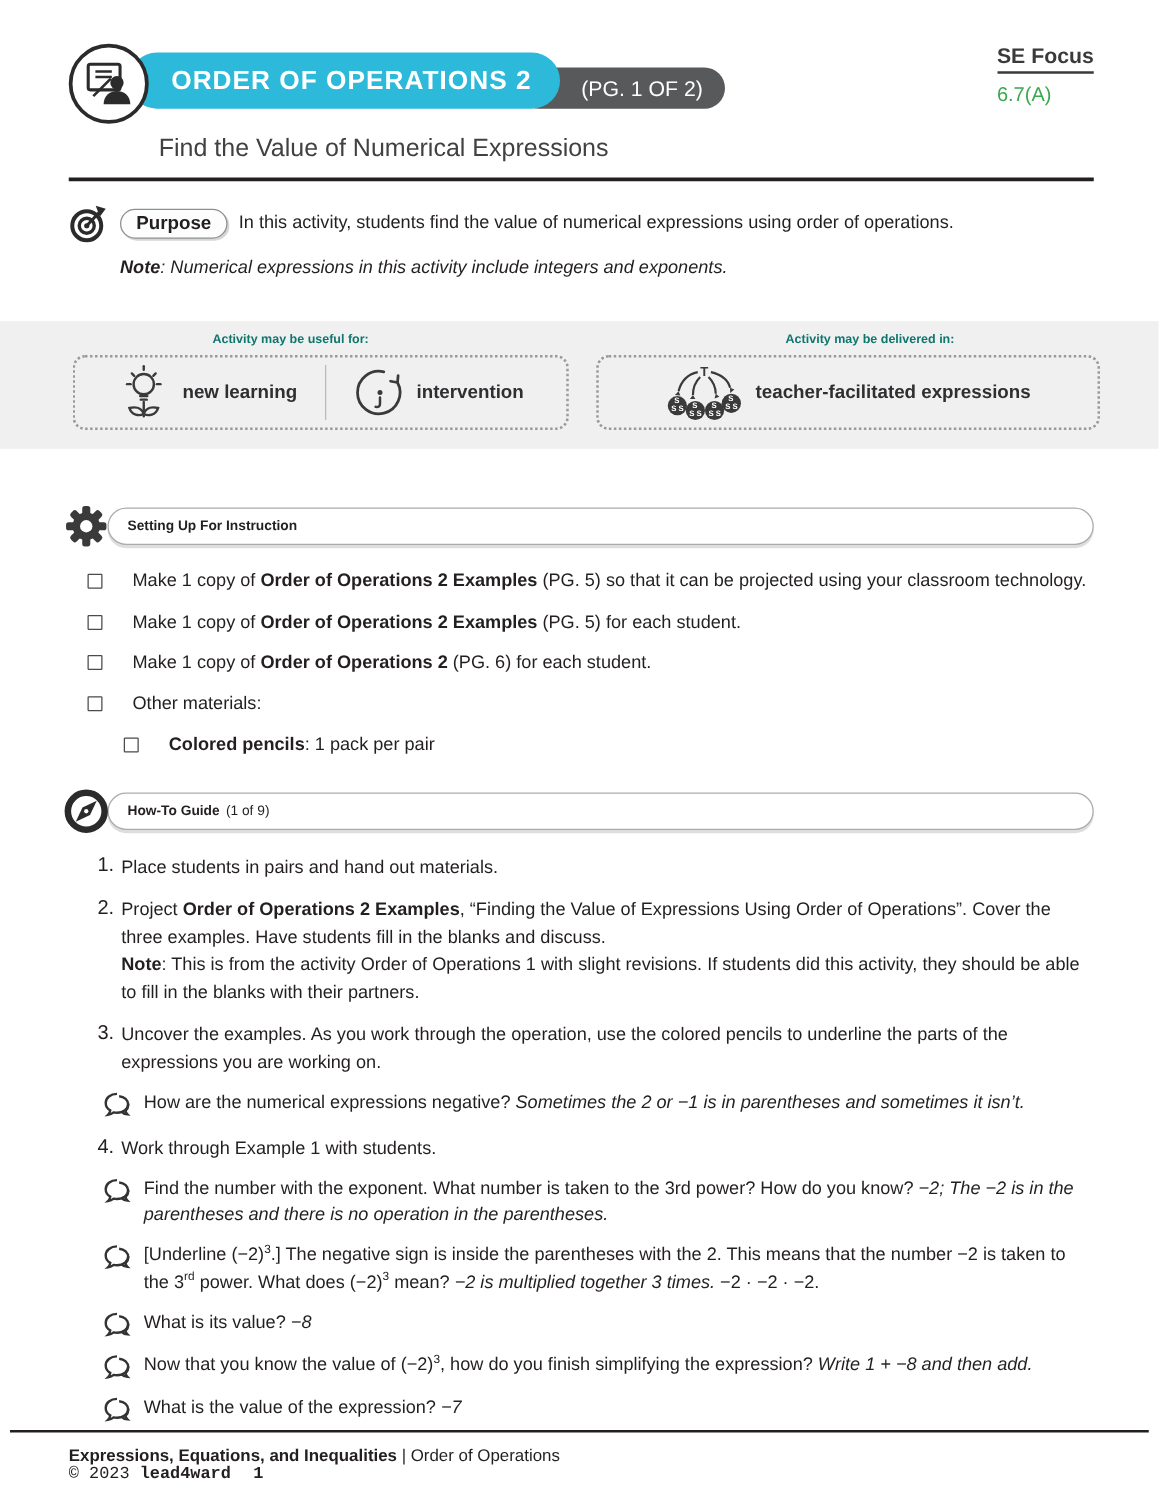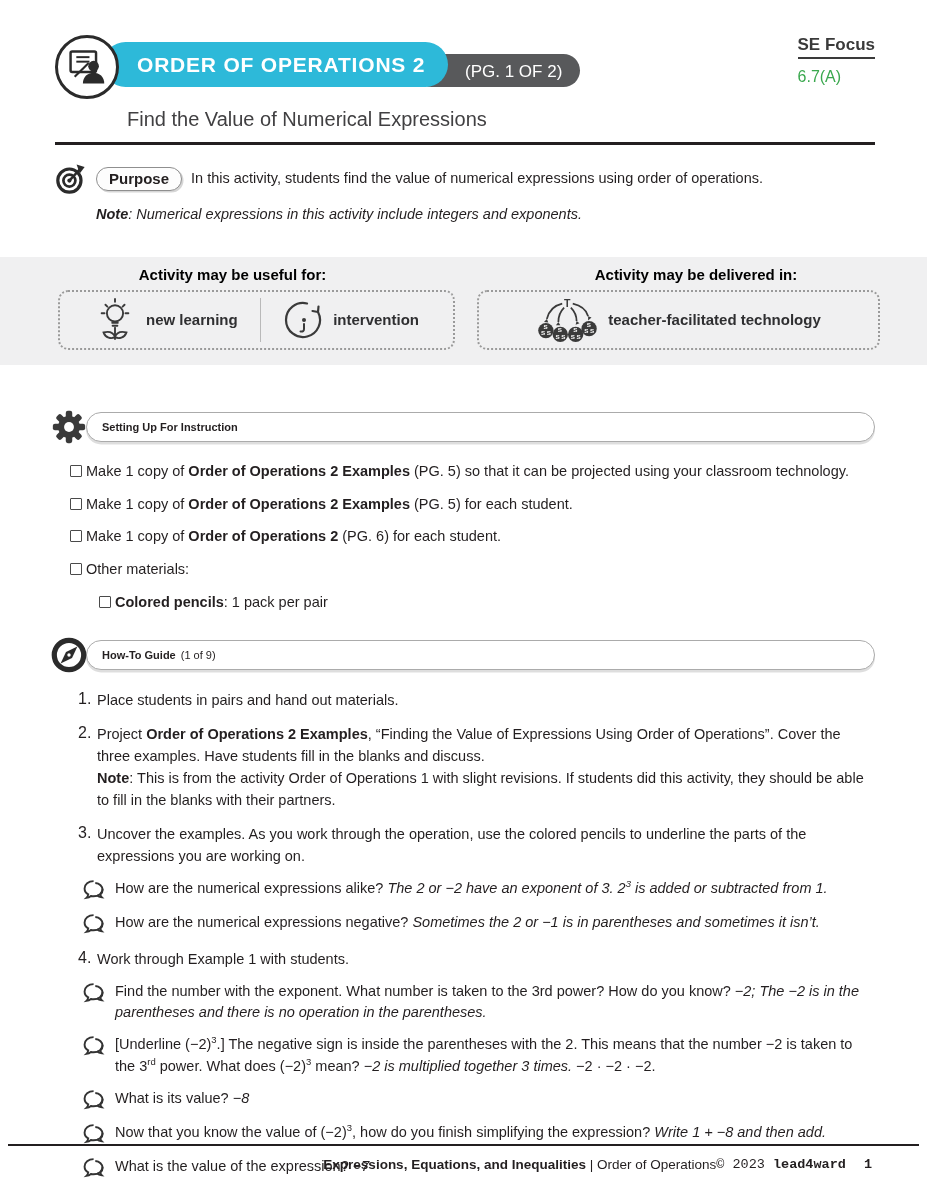--- a/index.html
+++ b/index.html
@@ -49,21 +49,21 @@
   .purpose-text, .note-line, .check-text, .step-body, .q-text { font-size: 14.5px; line-height: 1.5; }
   .note-line { margin: 9px 0 0 41px; font-style: italic; }
   b, .bold { font-weight: bold; }
   .ital { font-style: italic; }
   sup { font-size: 9.5px; line-height: 0; }
 
   
   .band { margin-top: 31px; background: var(--band_bg, #f0f0f0); padding: 9px 0 15px; display: flex; }
   .band-col-left  { width: 465px; }
   .band-col-right { width: 462px; }
-  .band-heading { text-align: center; font-weight: bold; font-size: 15px; color: #000000; margin-bottom: 7px; }
+  .band-heading { text-align: center; font-weight: bold; font-size: 10px; color: #0f766e; margin-bottom: 7px; }
   .dash-box {
     border: 2px dotted #9a9a9a; border-radius: 10px; height: 60px;
     display: flex; align-items: center; justify-content: center; gap: 16px;
   }
   .dash-left  { margin-left: 58px; width: 397px; }
   .dash-right { margin-left: 12px; width: 403px; }
   .opt { display: flex; align-items: center; gap: 10px; }
   .opt-label { font-weight: bold; font-size: 15px; color: #2f2f31; }
   .v-div { width: 1.5px; height: 44px; background: #b9b9b9; margin: 0 6px; }
 
@@ -77,41 +77,41 @@
     border: 1px solid #ababab; border-radius: 15px; background: #fff;
     box-shadow: 0 2.5px 0 rgba(0,0,0,.13);
     display: flex; align-items: center; padding-left: 15px;
     font-size: 11px;
   }
   .sec-title { font-weight: bold; }
   .sec-suffix { margin-left: 5px; }
 
   
   .checklist { margin-top: 15px; }
-  .check-item { display: flex; gap: 4px; margin: 0 0 11px 15px; }
+  .check-item { display: flex; gap: 24px; margin: 0 0 11px 15px; }
   .check-item.lvl2 { margin-left: 44px; }
   .checkbox {
     flex: 0 0 auto; width: 12px; height: 12px; margin-top: 4px;
     border: 1.4px solid #4a4a4a; border-radius: 1px; background: #fff;
   }
 
   
   .steps { margin-top: 16px; }
   .step { display: flex; padding-left: 23px; margin-top: 13px; }
   .step-num { flex: 0 0 19px; }
   .step-body { flex: 1; }
   .q-row { display: flex; gap: 7px; margin: 10px 0 0 28px; }
   .q-icon { flex: 0 0 25px; width: 25px; height: 23px; margin-top: 1px; }
   .q-text { flex: 1; }
 
   
   .footer {
     position: absolute; left: 8px; right: 8px; top: 1144px;
     border-top: 2.5px solid #231f20; padding: 11px 47px 0;
-    display: flex; justify-content: flex-end; font-size: 13.5px;
+    display: flex; justify-content: flex-start; font-size: 13.5px; flex-direction: column;
   }
   .footer-right { display: flex; gap: 18px; font-family: Liberation Mono, monospace; }
   svg text { font-family: "Liberation Sans", sans-serif; }
 </style>
 </head>
 <body>
 
 <div class="content">
 
   <div class="header">
@@ -219,21 +219,21 @@
               <text x="20" y="44.5">S</text>
               <text x="26" y="44.5">S</text>
             <text x="38.5" y="38">S</text>
               <text x="36" y="44.5">S</text>
               <text x="42" y="44.5">S</text>
             <text x="52.5" y="32">S</text>
               <text x="50" y="38.5">S</text>
               <text x="56" y="38.5">S</text>
           </g>
         </svg>
-        <span class="opt-label">teacher-facilitated technology</span>
+        <span class="opt-label">teacher-facilitated expressions</span>
       </div>
     </div>
   </div>
 </div>
 
 <div class="content">
 
   <div class="sec sec-setup">
     <svg class="sec-icon" viewBox="0 0 40 40">
       <g fill="#3a3a3a">
@@ -296,27 +296,20 @@
       </div>
       <div class="step">
         <span class="step-num">3.</span>
         <div class="step-body"><span>Uncover the examples. As you work through the operation, use the colored pencils to underline the parts of the expressions you are working on.</span></div>
       </div>
       <div class="q-row">
         <svg class="q-icon" viewBox="0 0 26 24">
           <path d="M11 2.2 C5.6 2.2 1.6 5.5 1.6 9.8 c0 2.6 1.5 4.9 3.8 6.2 -.2 1.5 -.8 2.7 -1.9 3.7 1.9 -.2 3.5 -.9 4.7 -2 .9 .2 1.8 .3 2.8 .3 5.4 0 9.4 -3.3 9.4 -7.7" fill="none" stroke="#333" stroke-width="2"></path>
           <path d="M14.5 16.8 c1.2 1.4 2.9 2.2 5.2 2.4 -.9 -.9 -1.4 -1.8 -1.6 -2.9 1.4 -1.3 2.3 -3 2.3 -4.9 0 -3.9 -3.2 -6.9 -7.6 -7.2" fill="none" stroke="#333" stroke-width="2"></path>
         </svg>
-        <div class="q-text"><span>How are the numerical expressions alike? </span><span class="ital">The 2 or −2 have an exponent of 3. 2</span><sup class="ital">3</sup><span class="ital"> is added or subtracted from 1.</span></div>
-      </div>
-      <div class="q-row">
-        <svg class="q-icon" viewBox="0 0 26 24">
-          <path d="M11 2.2 C5.6 2.2 1.6 5.5 1.6 9.8 c0 2.6 1.5 4.9 3.8 6.2 -.2 1.5 -.8 2.7 -1.9 3.7 1.9 -.2 3.5 -.9 4.7 -2 .9 .2 1.8 .3 2.8 .3 5.4 0 9.4 -3.3 9.4 -7.7" fill="none" stroke="#333" stroke-width="2"></path>
-          <path d="M14.5 16.8 c1.2 1.4 2.9 2.2 5.2 2.4 -.9 -.9 -1.4 -1.8 -1.6 -2.9 1.4 -1.3 2.3 -3 2.3 -4.9 0 -3.9 -3.2 -6.9 -7.6 -7.2" fill="none" stroke="#333" stroke-width="2"></path>
-        </svg>
         <div class="q-text"><span>How are the numerical expressions negative? </span><span class="ital">Sometimes the 2 or −1 is in parentheses and sometimes it isn’t.</span></div>
       </div>
       <div class="step">
         <span class="step-num">4.</span>
         <div class="step-body"><span>Work through Example 1 with students.</span></div>
       </div>
       <div class="q-row">
         <svg class="q-icon" viewBox="0 0 26 24">
           <path d="M11 2.2 C5.6 2.2 1.6 5.5 1.6 9.8 c0 2.6 1.5 4.9 3.8 6.2 -.2 1.5 -.8 2.7 -1.9 3.7 1.9 -.2 3.5 -.9 4.7 -2 .9 .2 1.8 .3 2.8 .3 5.4 0 9.4 -3.3 9.4 -7.7" fill="none" stroke="#333" stroke-width="2"></path>
           <path d="M14.5 16.8 c1.2 1.4 2.9 2.2 5.2 2.4 -.9 -.9 -1.4 -1.8 -1.6 -2.9 1.4 -1.3 2.3 -3 2.3 -4.9 0 -3.9 -3.2 -6.9 -7.6 -7.2" fill="none" stroke="#333" stroke-width="2"></path>

